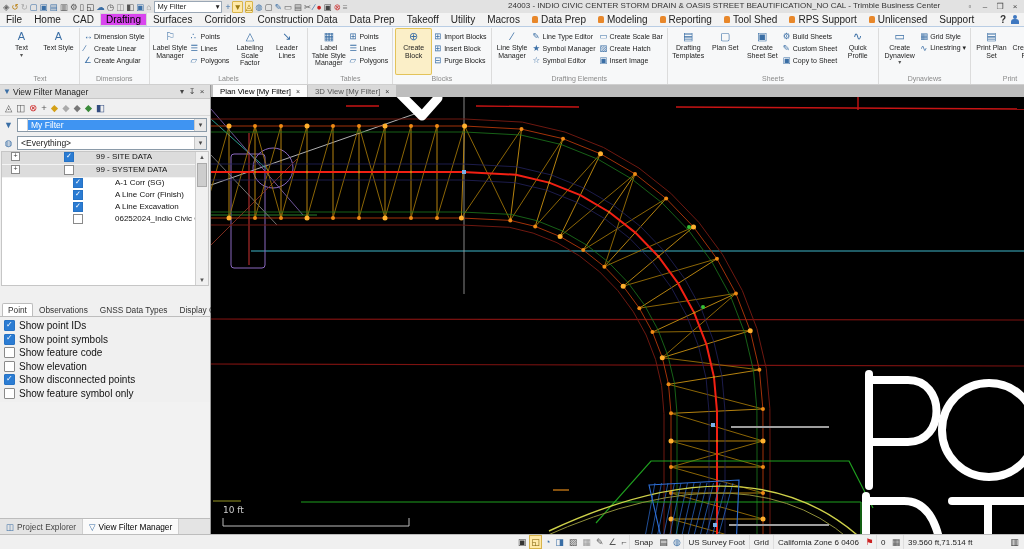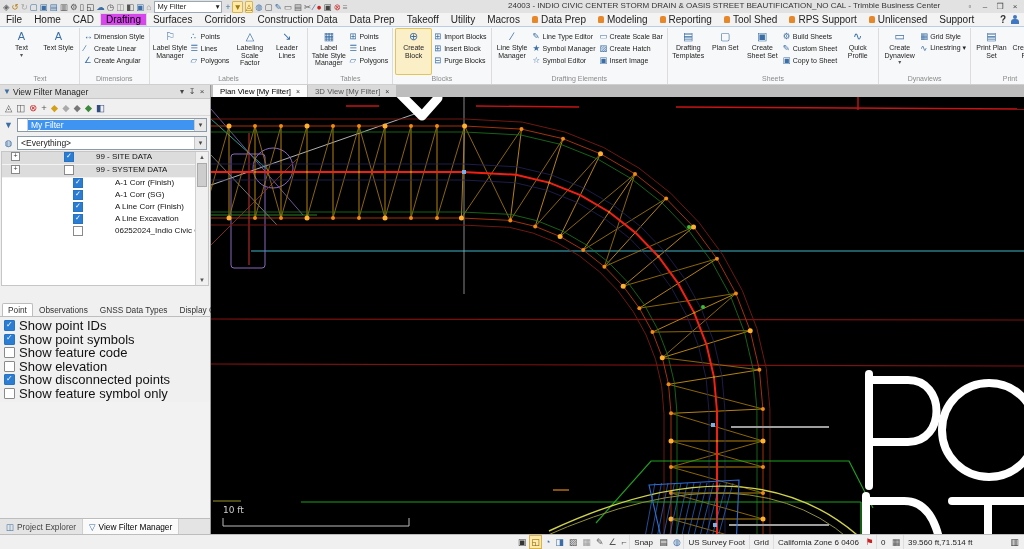--- a/index.html
+++ b/index.html
@@ -71,21 +71,21 @@
   .vsb .sbtn{height:10px;line-height:10px}
   .vsb .spacer{flex:1}
   .ptabs{height:14px;flex:0 0 14px;display:flex;align-items:center;padding:16px 2px 0;background:#f0f0f0;border-bottom:1px solid #bdbdbd}
   .ptab{padding:1px 5px;font-size:8.3px;color:#333;border:1px solid transparent;border-bottom:none;white-space:nowrap}
   .ptab.active{background:#fff;border-color:#bdbdbd;border-radius:2px 2px 0 0}
   .opts{padding:4px 4px;display:flex;flex-direction:column;gap:4.5px}
   .opt{display:flex;align-items:center;gap:4px;height:9px}
   .wcb{width:9px;height:9px;flex:0 0 9px;border:1px solid #8a8a8a;background:#fff;position:relative;border-radius:1px}
   .opt.checked .wcb{background:#2b7cd3;border-color:#2672c4}
   .opt.checked .wcb::after{content:"✓";color:#fff;font-size:8px;position:absolute;left:1px;top:-1.5px}
-  .olabel{font-size:13px;color:#111;white-space:nowrap}
+  .olabel{font-size:10px;color:#111;white-space:nowrap}
   .pfill{flex:1;background:#f2f2f2}
   .btabs{height:15px;flex:0 0 15px;display:flex;align-items:stretch;background:#e4e4e4;border-top:1px solid #bdbdbd;font-size:8.3px}
   .btab{display:flex;align-items:center;gap:3px;padding:0 6px;color:#444;border-right:1px solid #cfcfcf;white-space:nowrap}
   .btab.active{background:#fafafa;color:#000;box-shadow:inset 0 1px 0 #fff}
   .btab .bticon{color:#3a6ea5;font-size:8.5px}
   
   #canvascol{flex:1;display:flex;flex-direction:column;min-width:0}
   #tabbar{height:12px;flex:0 0 12px;background:#bdbdbd;display:flex;align-items:stretch;font-size:7.8px;gap:1px;padding-left:2px}
   .vtab{display:flex;align-items:center;gap:5px;padding:0 7px;background:#d9d9d9;color:#555;white-space:nowrap}
   .vtab.active{background:#fcfcfc;color:#000}
@@ -510,25 +510,20 @@
       <div class="treerows">
           <div class="trow checked group">
           <span class="texp">+</span>
           <span class="tcb"></span>
           <span class="tlabel">99 - SITE DATA</span>
         </div>
           <div class="trow group">
           <span class="texp">+</span>
           <span class="tcb"></span>
           <span class="tlabel">99 - SYSTEM DATA</span>
-        </div>
-          <div class="trow checked">
-          <span class="texp"></span>
-          <span class="tcb"></span>
-          <span class="tlabel">A-1 Corr (Finish)</span>
         </div>
           <div class="trow checked">
           <span class="texp"></span>
           <span class="tcb"></span>
           <span class="tlabel">A-1 Corr (SG)</span>
         </div>
           <div class="trow checked">
           <span class="texp"></span>
           <span class="tcb"></span>
           <span class="tlabel">A Line Corr (Finish)</span>

